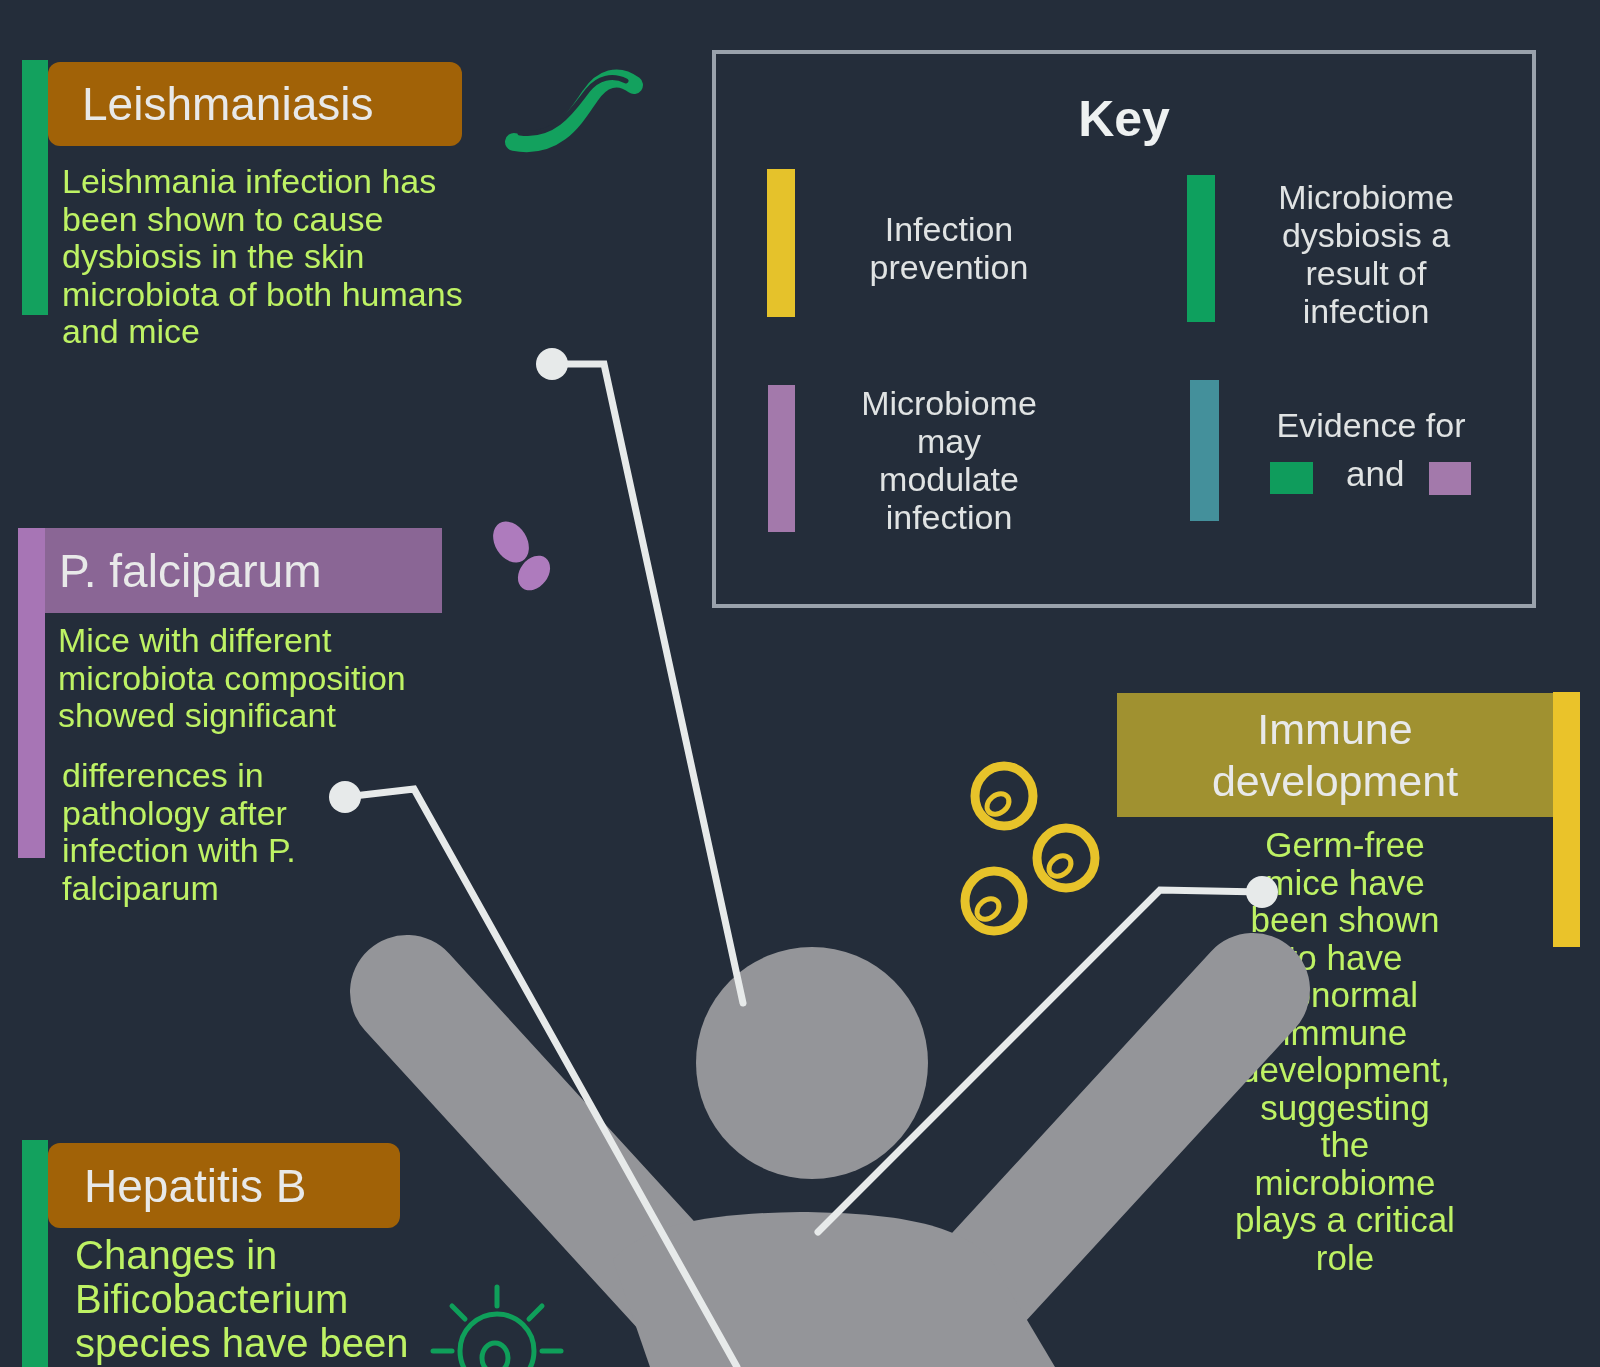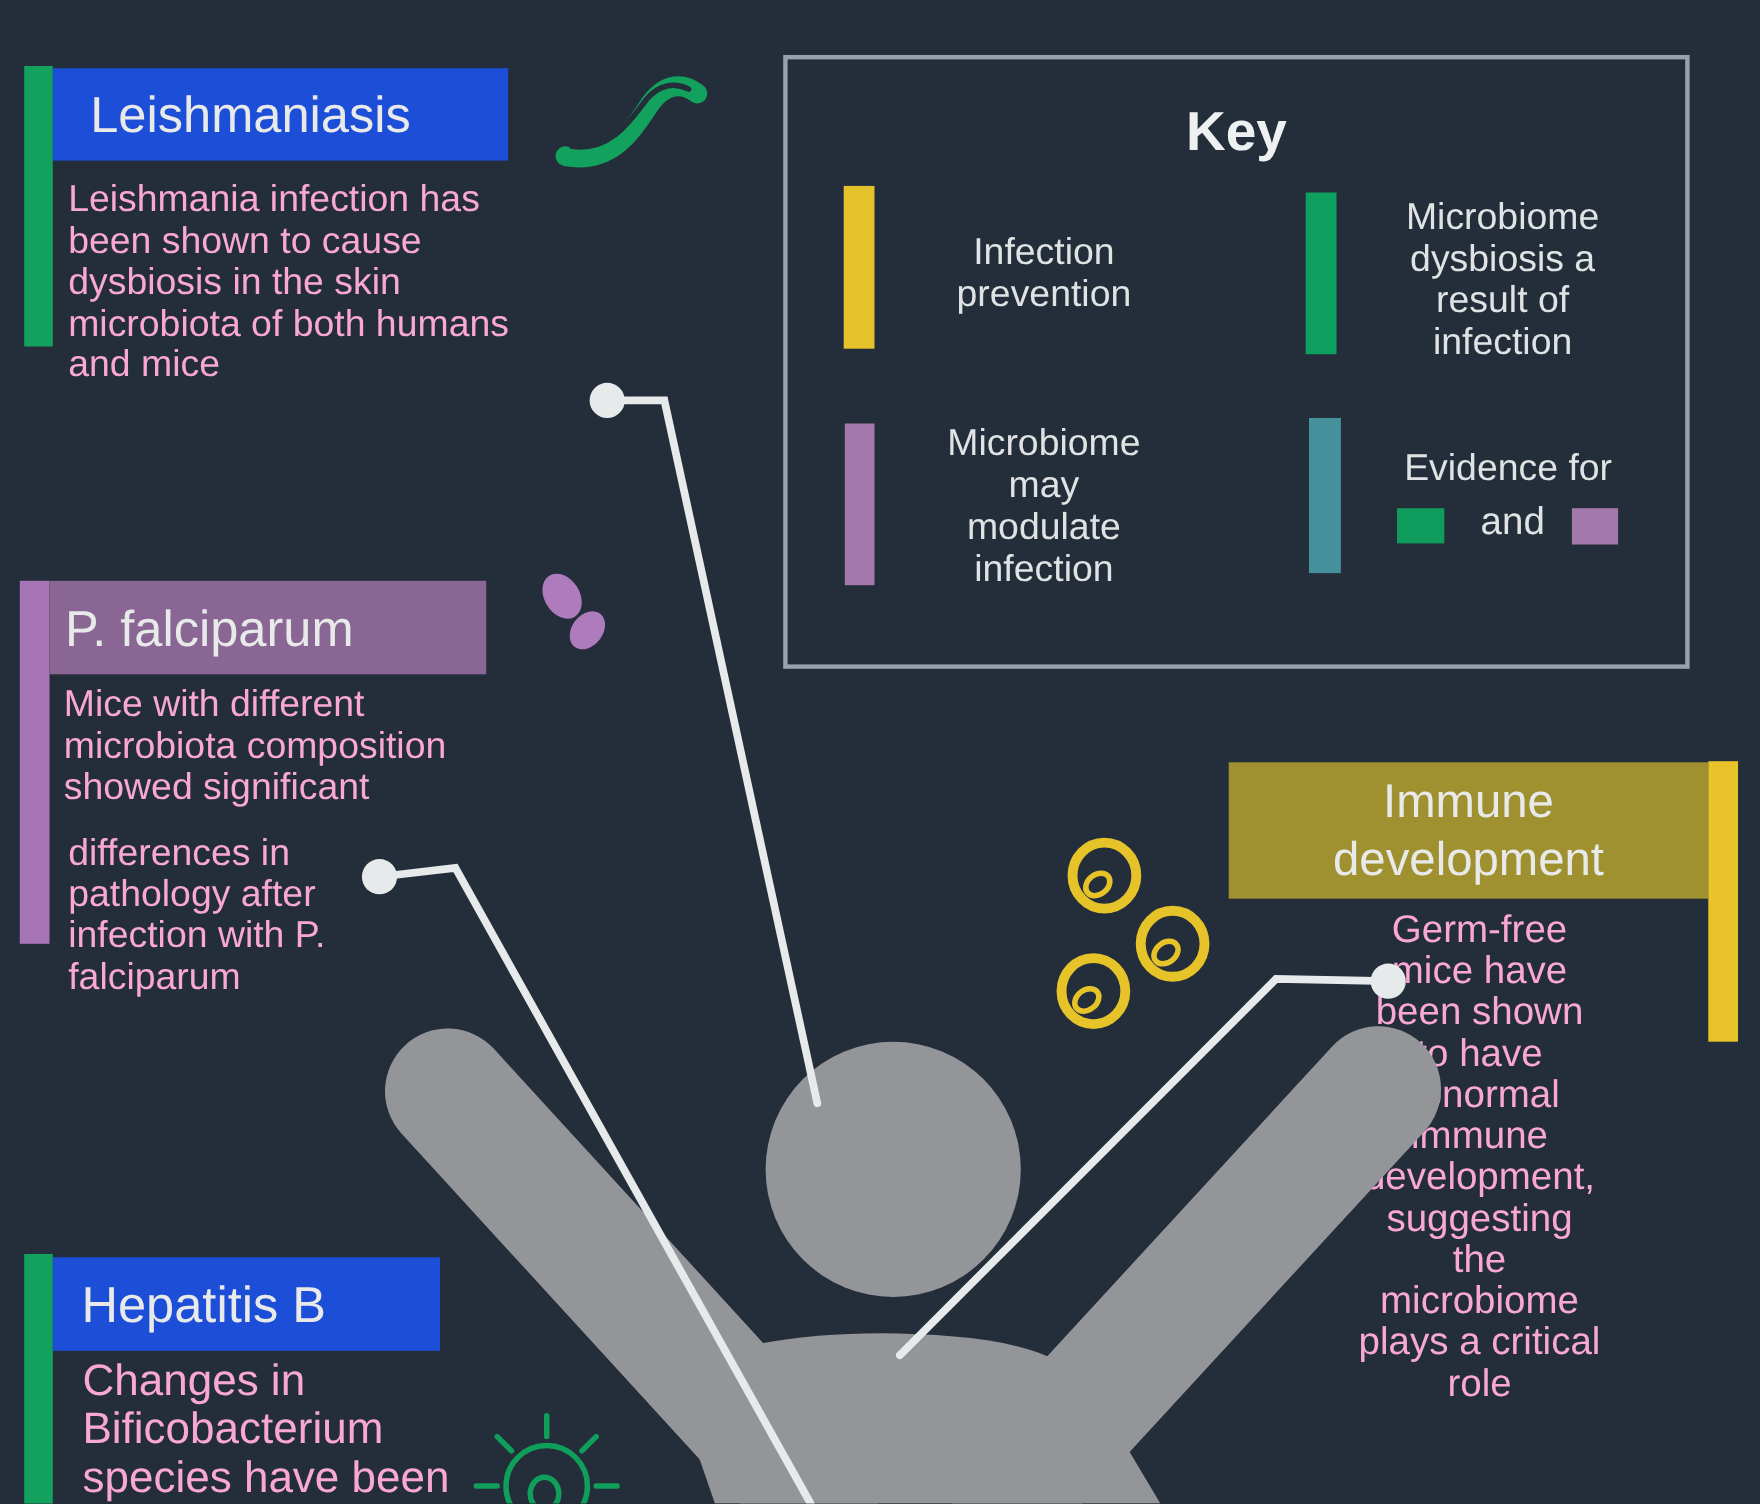--- a/index.html
+++ b/index.html
@@ -9,27 +9,27 @@
     font-family:"Liberation Sans", sans-serif;
     color:#e0e3e3;
   }
   .abs{position:absolute;}
   
   .flagbar{position:absolute;width:26px;}
   .flagbar.green{background:#13a15e;}
   .flagbar.purple{background:#a775b5;}
   .banner{position:absolute;display:flex;align-items:center;}
   .banner .t{font-size:46px;font-weight:400;color:#e8e9e9;white-space:pre-line;}
-  .banner.green-b{background:#1d4ed8;}
+  .banner.green-b{background:#a16207;border-radius:12px;}
   .banner.purple-b{background:#8a6695;}
   .banner.olive-b{background:#a09130;justify-content:center;text-align:center;}
   .banner.olive-b .t{font-size:43px;line-height:52px;}
   
   .para{position:absolute;font-size:34px;line-height:37.5px;font-weight:300;
-        white-space:pre-line;color:#f9a8d4;}
+        white-space:pre-line;color:#bef264;}
   .para.big{font-size:40px;line-height:44px;}
   .para.right{text-align:center;}
   
   .key-box{position:absolute;left:712px;top:50px;width:824px;height:558px;
            border:4px solid #99a1ab;box-sizing:border-box;}
   .key-title{position:absolute;left:0;top:36px;width:100%;text-align:center;
              font-size:50px;font-weight:700;color:#eef1f1;}
   .kbar{position:absolute;}
   .kbar.yellow{left:51px;top:115px;width:28px;height:148px;background:#e5c22b;}
   .kbar.green {left:471px;top:121px;width:28px;height:147px;background:#0ea05e;}
@@ -114,21 +114,21 @@
 immune
 development,
 suggesting
 the
 microbiome
 plays a critical
 role</div>
 
   <div class="flagbar green" style="left:22px;top:1140px;height:230px;"></div>
   <div class="banner green-b" style="left:48px;top:1143px;width:352px;height:85px;">
-    <span class="t" style="padding-left:26px;">Hepatitis B</span>
+    <span class="t" style="padding-left:36px;">Hepatitis B</span>
   </div>
   <div class="para big" style="left:75px;top:1233px;width:400px;">Changes in
 Bificobacterium
 species have been
 associated with</div>
 
   <svg class="layer" width="1600" height="1367" viewBox="0 0 1600 1367">
 
     <g>
       <line x1="407" y1="992" x2="742" y2="1358" stroke="#949599" stroke-width="114" stroke-linecap="round"></line>

